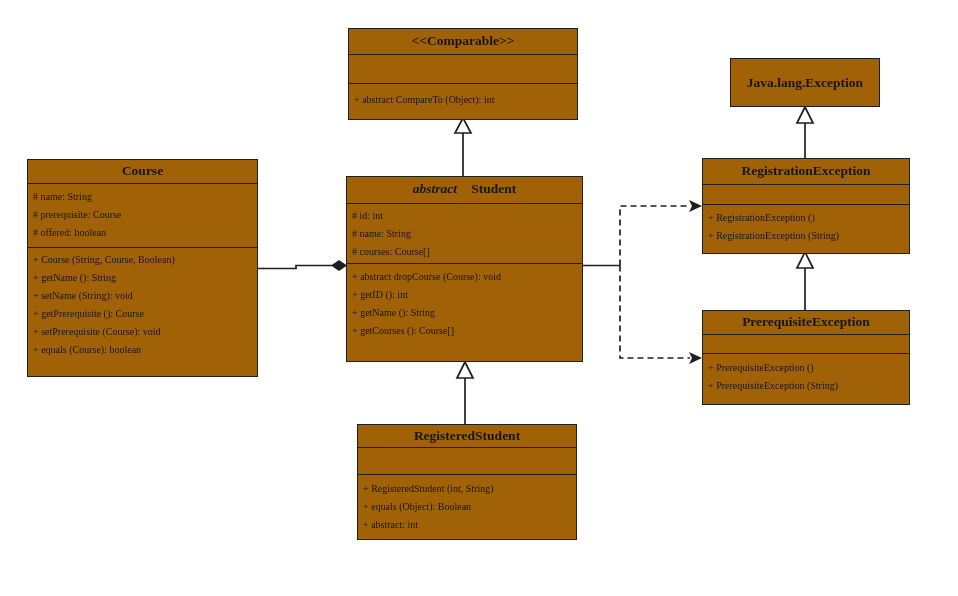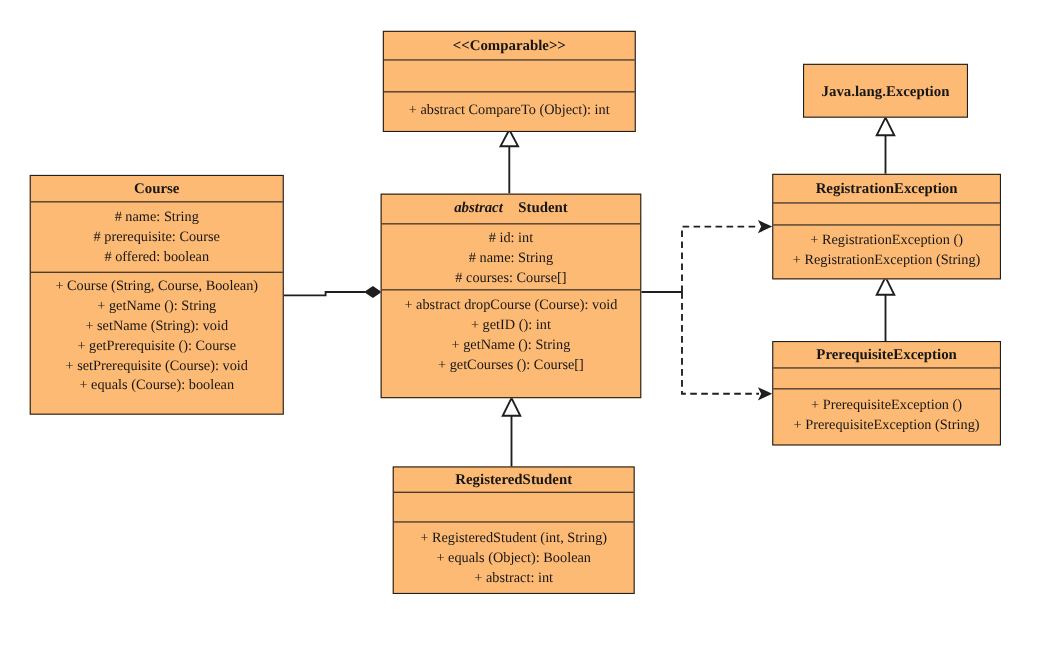--- a/index.html
+++ b/index.html
@@ -1,23 +1,23 @@
 <!DOCTYPE html>
 <html><head>
 <meta charset="utf-8">
 <style>
   * { margin:0; padding:0; box-sizing:border-box; }
   html,body { background:#ffffff; }
   body { width:958px; height:596px; font-family:"Liberation Serif", serif; color:#161616; }
   .canvas { position:relative; width:958px; height:596px; background:#ffffff; overflow:hidden; }
   .connectors { position:absolute; left:0; top:0; width:958px; height:596px; }
-  .uml-class { position:absolute; background:#fdba74; border:1.7px solid #1f1f1f; }
+  .uml-class { position:absolute; background:#a16207; border:1.7px solid #1f1f1f; }
   .uml-title { text-align:center; font-weight:bold; font-size:13.5px; line-height:17px; padding-top:3px; overflow:hidden; white-space:nowrap; }
   .uml-title .it { font-style:italic; margin-right:14px; }
-  .uml-sec { border-top:1.7px solid #1f1f1f; font-size:13px; line-height:18px; padding:2px 5px 0 5px; overflow:hidden;text-align:center; }
+  .uml-sec { border-top:1.7px solid #1f1f1f; font-size:10px; line-height:18px; padding:2px 5px 0 5px; overflow:hidden; }
   .uml-line { white-space:nowrap; }
   .single { display:flex; align-items:center; justify-content:center; }
 </style>
 </head>
 <body>
 
 <div class="canvas">
 
   <svg class="connectors" width="958" height="596" viewBox="0 0 958 596">
     <g stroke="#1f1f1f" stroke-width="1.7" fill="none">

